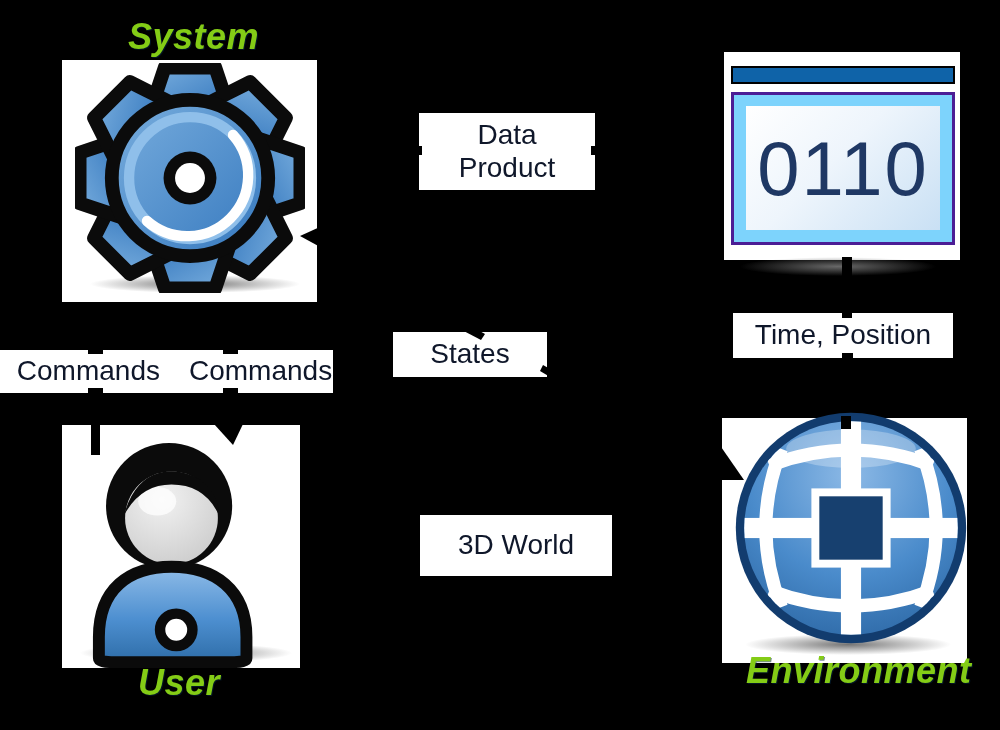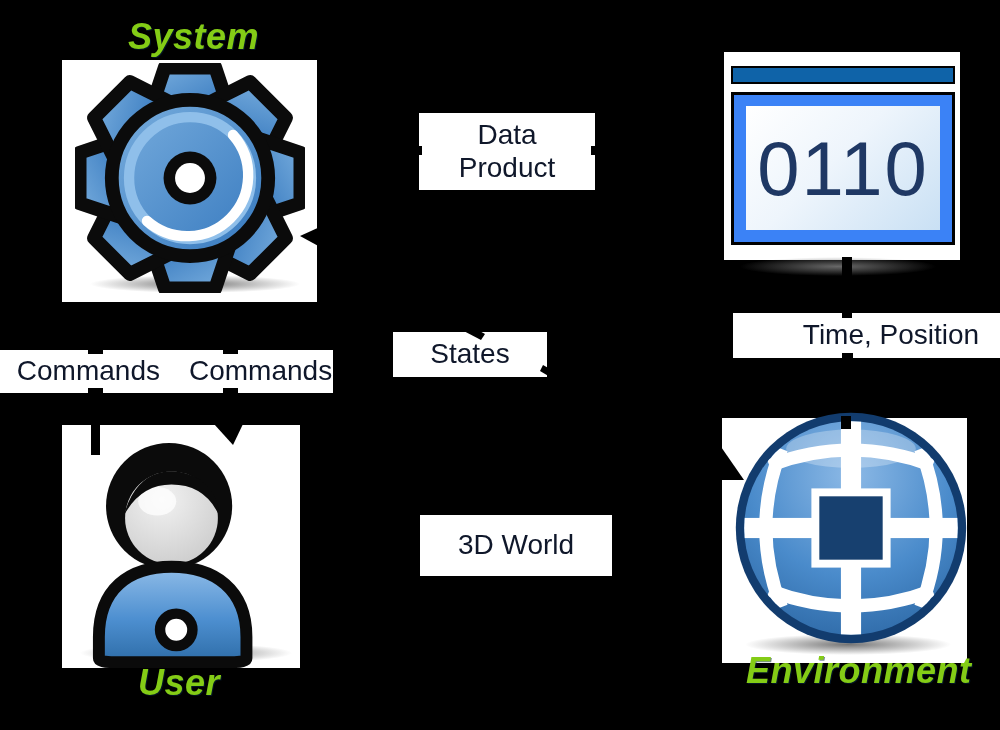--- a/index.html
+++ b/index.html
@@ -24,21 +24,21 @@
     text-shadow:1px 1px 0 rgba(6,40,70,.55);
   }
   .shadow{
     position:absolute;border-radius:50%;
     background:radial-gradient(closest-side, rgba(110,110,110,.95), rgba(110,110,110,0));
   }
   
   .win-titlebar{position:absolute;left:7px;top:14px;width:220px;height:14px;
     background:#0f63a8;border:2px solid #000;}
   .win-frame{position:absolute;left:7px;top:40px;width:218px;height:147px;
-    background:#3b82f6;border:3px solid #000000;}
+    background:#7dd3fc;border:3px solid #4c1d95;}
   .win-screen{position:absolute;left:12px;top:11px;width:194px;height:124px;
     background:linear-gradient(135deg,#ffffff 0%,#eef5fc 45%,#c9e0f4 100%);
     display:flex;align-items:center;justify-content:center;
     color:#1f3864;font-size:76px;letter-spacing:2px;}
   .overlay{position:absolute;left:0;top:0;pointer-events:none;}
 </style>
 </head>
 <body>
 
 <div class="nodetitle" style="left:128px;top:16px;">System</div>
@@ -81,21 +81,21 @@
   <div class="abs" style="left:0;top:0;width:236px;height:208px;">
     <div class="win-titlebar"></div>
     <div class="win-frame">
       <div class="win-screen">0110</div>
     </div>
   </div>
 </div>
 
 <div class="shadow" style="left:740px;top:257px;width:196px;height:19px;"></div>
 
-<div class="flowbox" style="left:733px;top:313px;width:220px;height:45px;padding-left:48px;">Time, Position</div>
+<div class="flowbox" style="left:733px;top:313px;width:220px;height:45px;">Time, Position</div>
 
 <div class="flowbox" style="left:393px;top:332px;width:154px;height:45px;">States</div>
 
 <div class="flowbox" style="left:0px;top:350px;width:333px;height:43px;justify-content:center;padding-left:16px;box-sizing:border-box;gap:29px;">
   <span>Commands</span>
   <span>Commands</span>
 </div>
 
 <div class="tile" style="left:62px;top:425px;width:238px;height:243px;">
   <div class="shadow" style="left:18px;top:218px;width:212px;height:20px;"></div>

